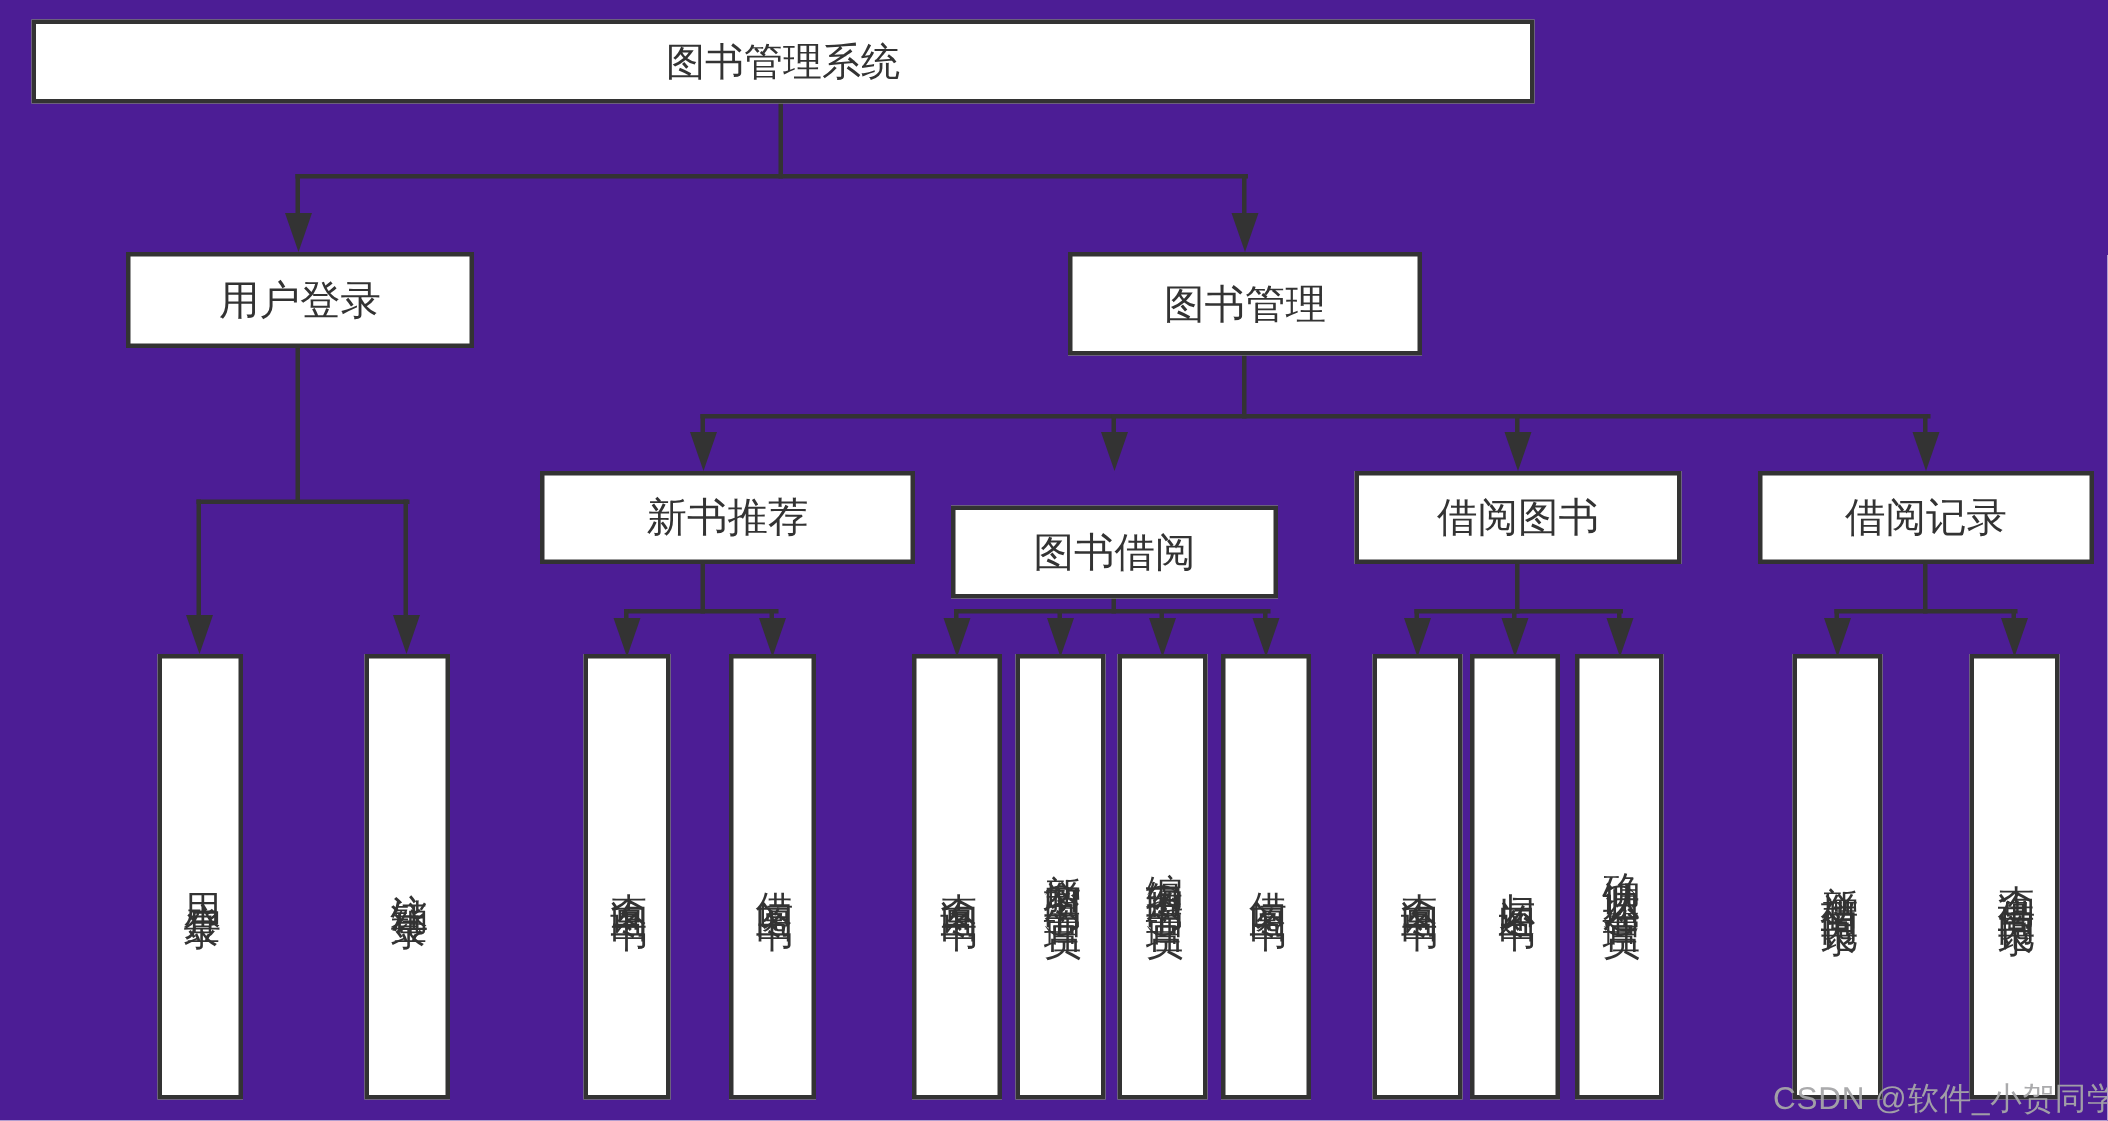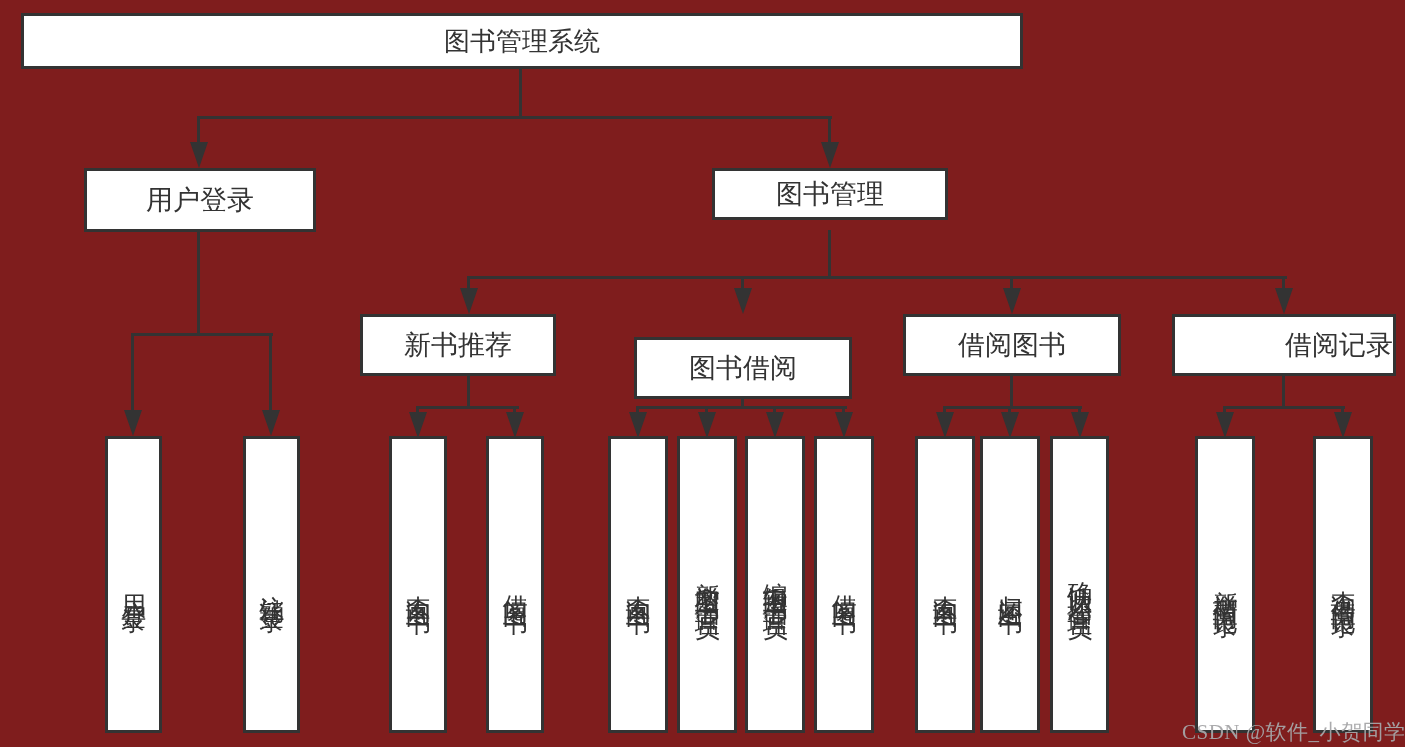--- a/index.html
+++ b/index.html
@@ -1,18 +1,18 @@
 <!DOCTYPE html>
 <html><head>
 <meta charset="utf-8">
 <style>
   html,body{margin:0;padding:0;background:#fff;}
   #stage{
-    position:relative;width:1405px;height:747px;background:#7f1d1d;
-    font-family:Liberation Serif, serif;
+    position:relative;width:1405px;height:747px;background:#4c1d95;
+    font-family:Liberation Sans, sans-serif;
     overflow:hidden;
   }
   .box{
     position:absolute;box-sizing:border-box;border:3px solid #333333;
     background:#ffffff;display:flex;align-items:center;justify-content:center;
     color:#333333;z-index:1;
   }
   .hbox{font-size:27px;}
   .rootbox{font-size:26px;}
   .leaf{
@@ -98,34 +98,34 @@
   <div class="vl" style="left:1341px;top:406px;height:9px;"></div>
   <div class="arrow" style="left:1334px;top:412px;"></div>
 
   <div class="box rootbox" style="left:21px;top:13px;width:1002px;height:56px;">
     <span>图书管理系统</span>
   </div>
 
   <div class="box hbox" style="left:84px;top:168px;width:232px;height:64px;">
     <span>用户登录</span>
   </div>
-  <div class="box hbox" style="left:712px;top:168px;width:236px;height:52px;">
+  <div class="box hbox" style="left:712px;top:168px;width:236px;height:69px;">
     <span>图书管理</span>
   </div>
 
-  <div class="box hbox" style="left:360px;top:314px;width:196px;height:62px;">
+  <div class="box hbox" style="left:360px;top:314px;width:250px;height:62px;">
     <span>新书推荐</span>
   </div>
   <div class="box hbox" style="left:634px;top:314px;width:218px;height:62px;margin-top:23px;">
     <span>图书借阅</span>
   </div>
   <div class="box hbox" style="left:903px;top:314px;width:218px;height:62px;">
     <span>借阅图书</span>
   </div>
-  <div class="box hbox" style="left:1172px;top:314px;width:224px;height:62px;justify-content:flex-end;">
+  <div class="box hbox" style="left:1172px;top:314px;width:224px;height:62px;">
     <span>借阅记录</span>
   </div>
 
   <div class="box leaf" style="left:105px;width:57px;">
     <span class="vtext">用户登录</span>
   </div>
   <div class="box leaf" style="left:243px;width:57px;">
     <span class="vtext">注销登录</span>
   </div>
 

